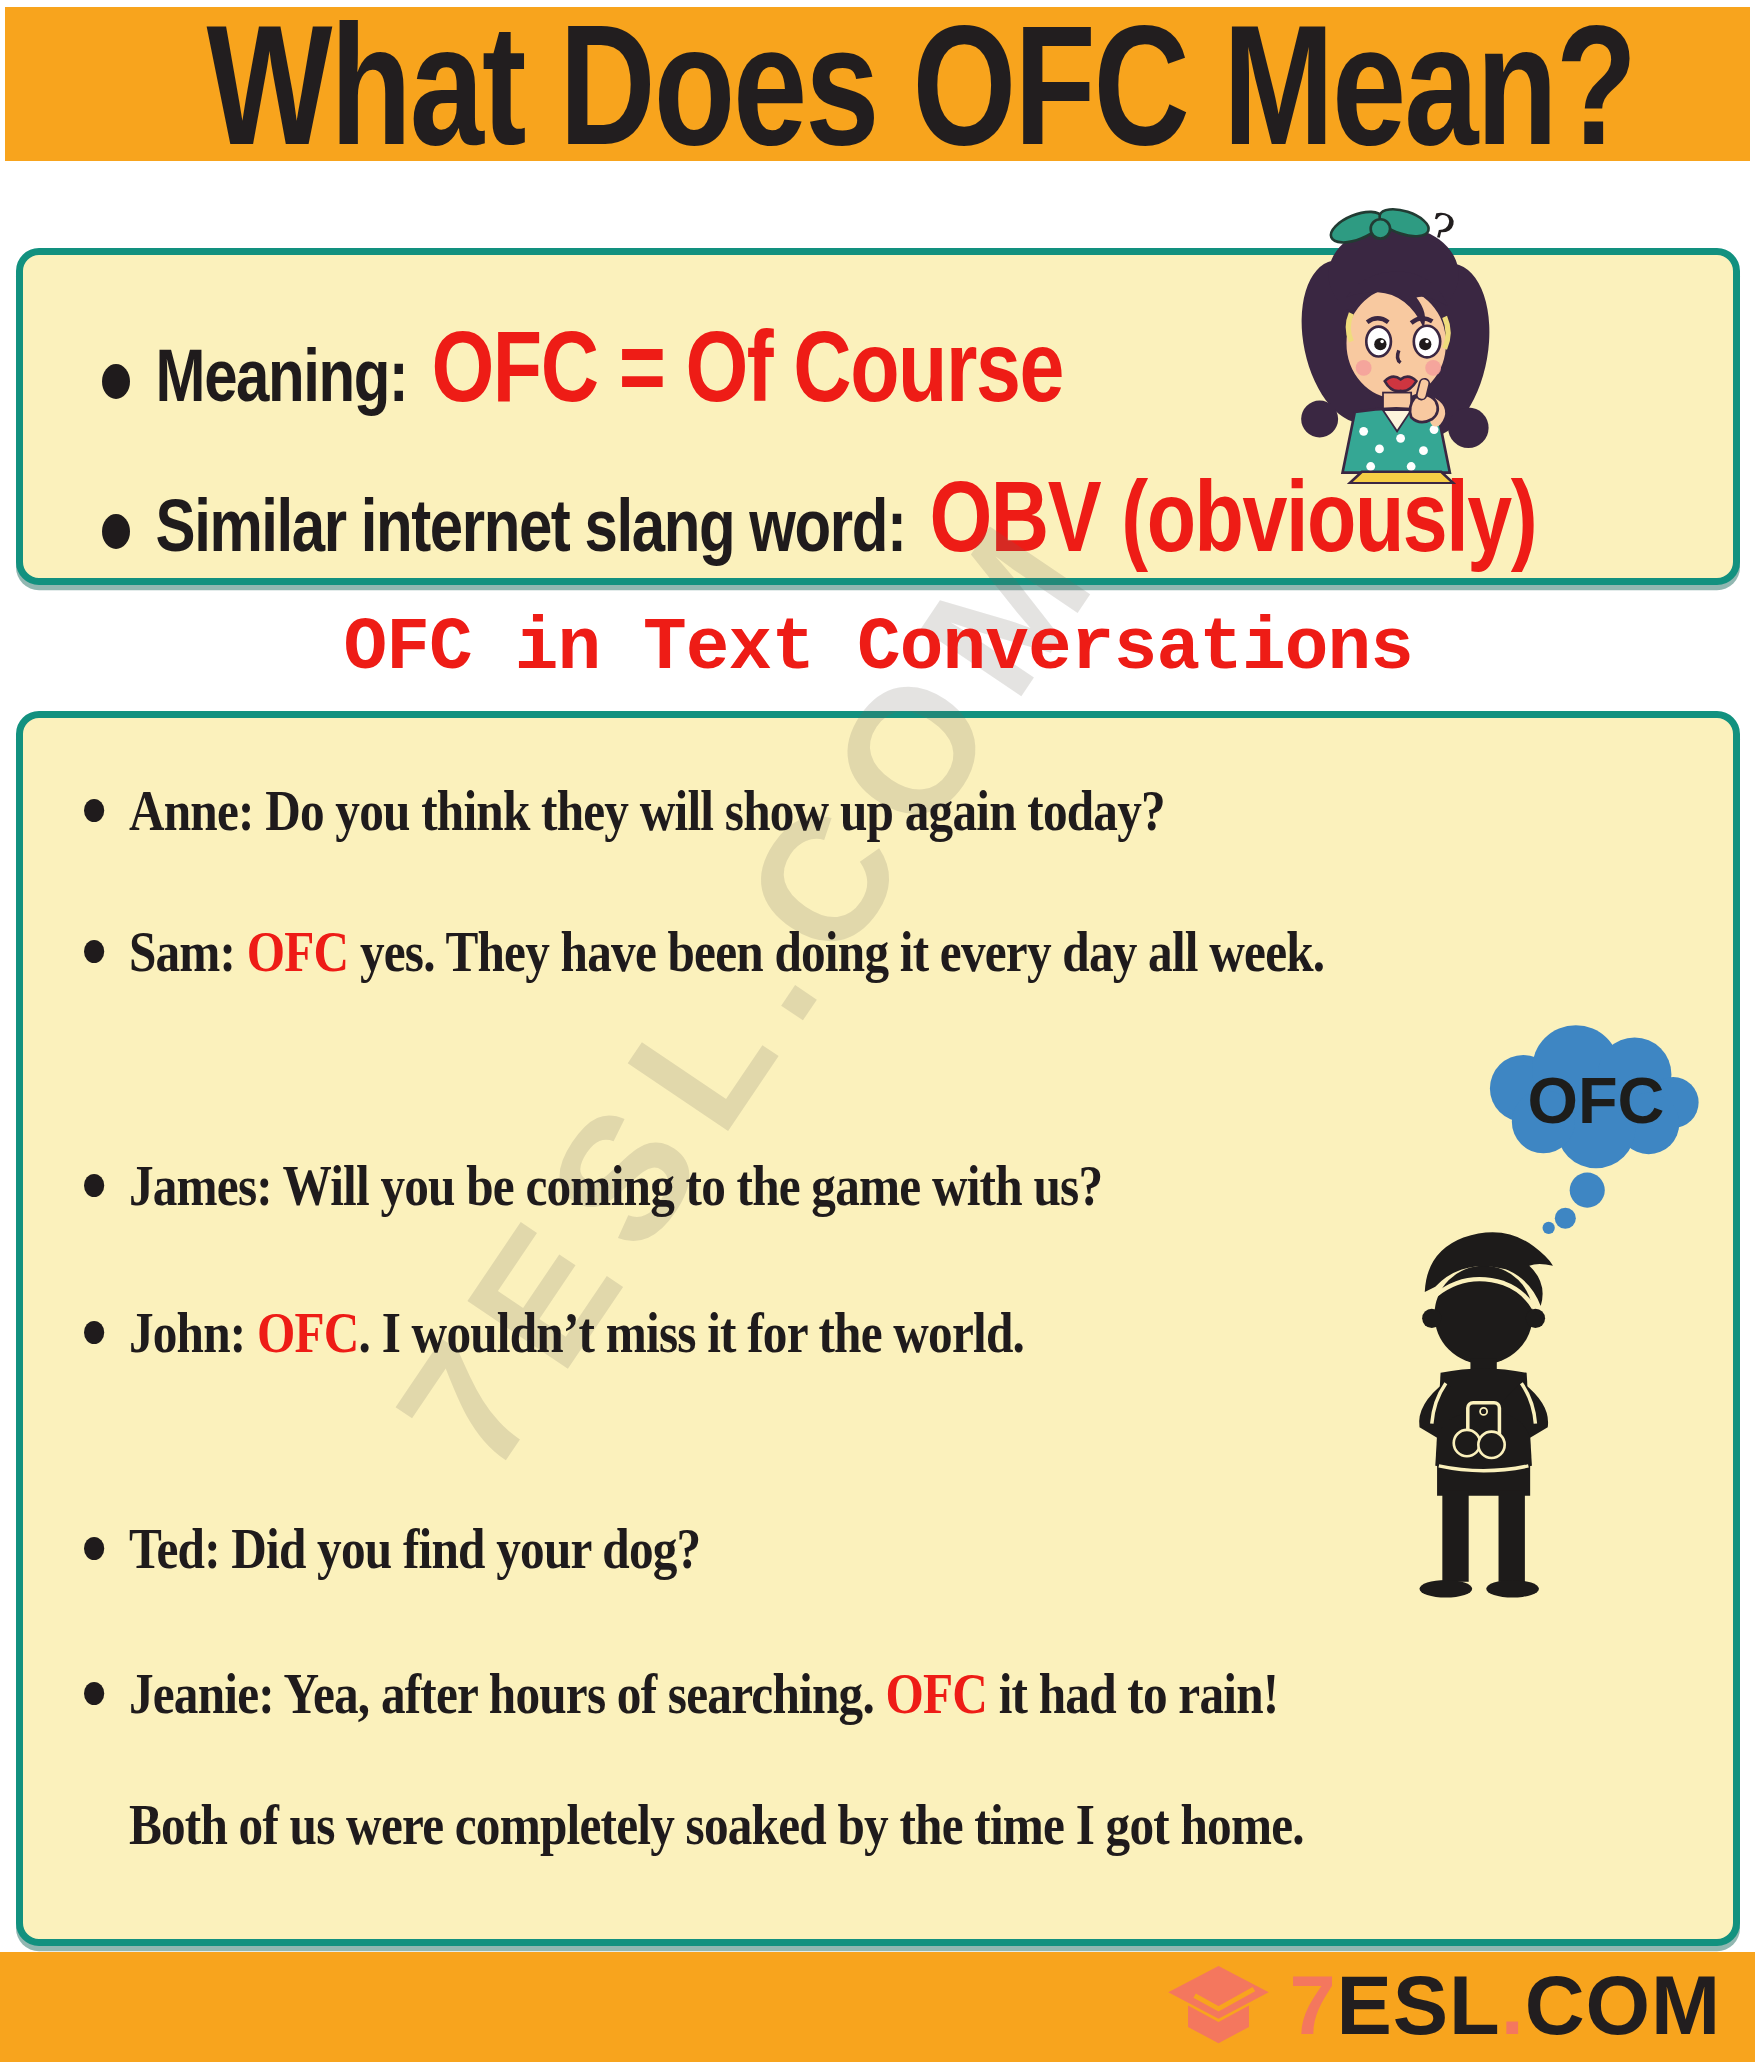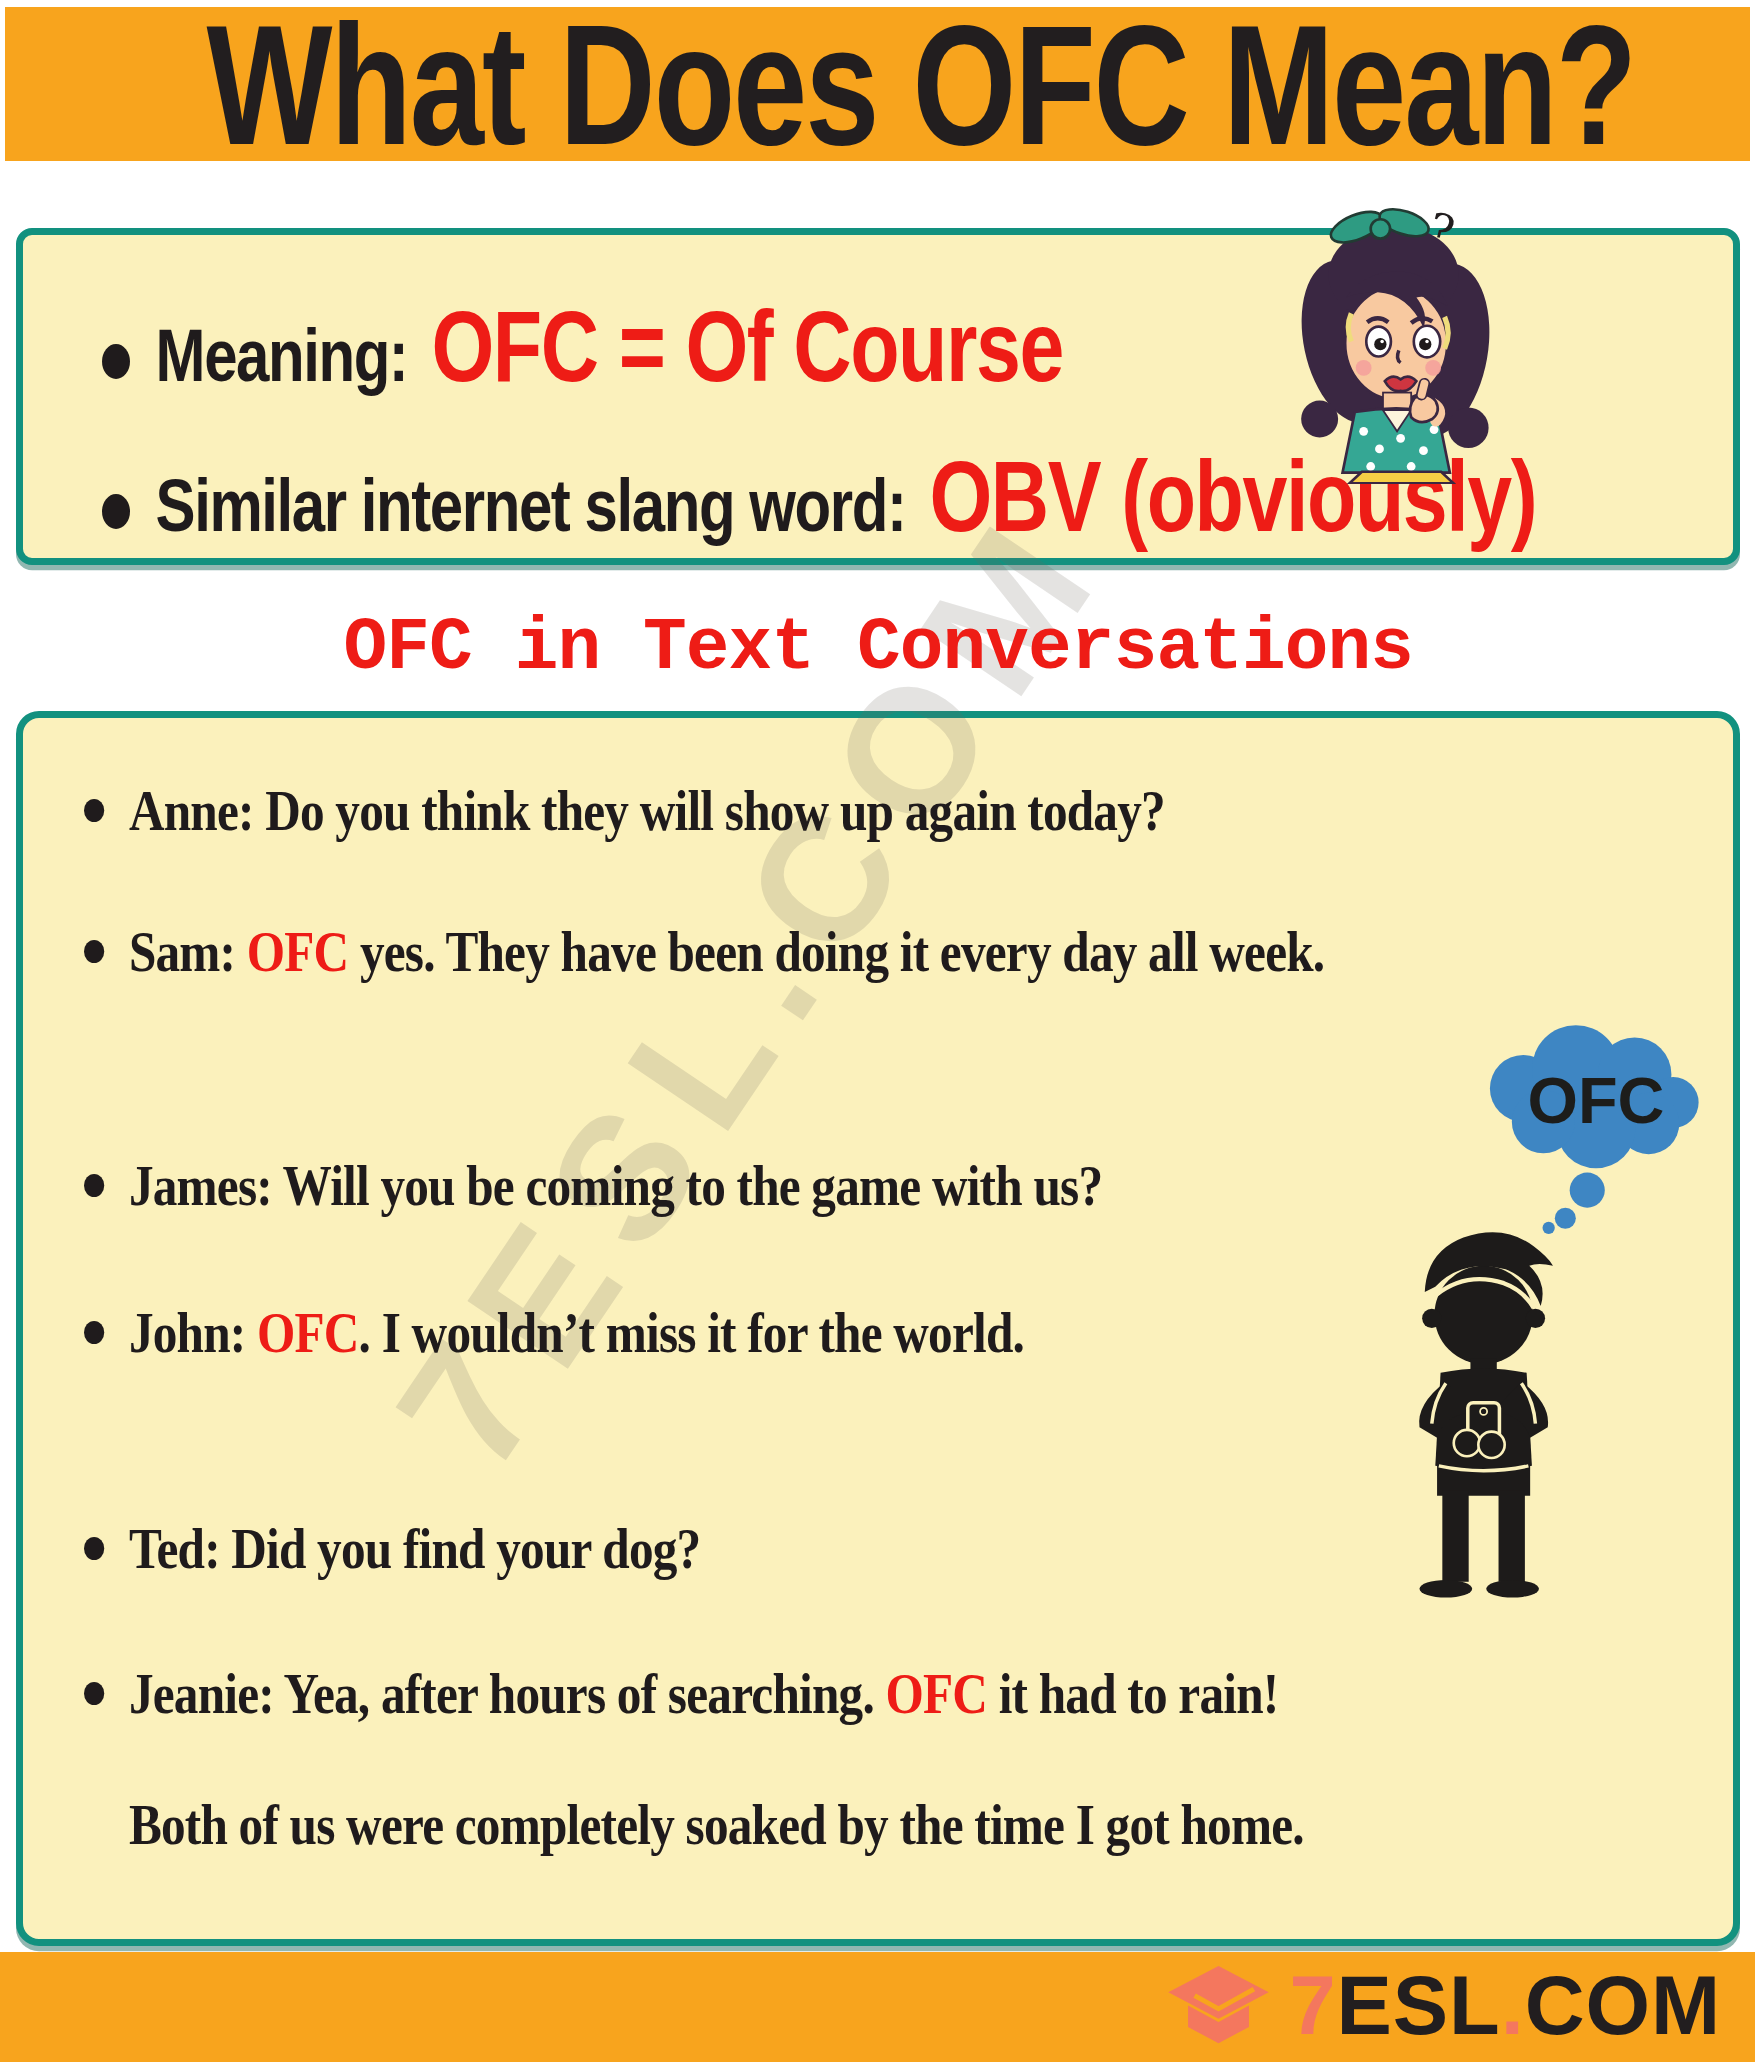--- a/index.html
+++ b/index.html
@@ -19,21 +19,21 @@
   
   .banner{position:absolute;left:5px;top:7px;width:1745px;height:154px;
           background:var(--banner-orange);z-index:2;display:flex;align-items:center;}
   .title-text{display:inline-block;font-size:171px;letter-spacing:-2.6px;color:#221E1F;
               transform:scaleX(0.78);transform-origin:50% 50%;white-space:nowrap;line-height:1;}
 
   
   .infobox{position:absolute;left:16px;width:1710px;background:var(--box-fill);
            border:7px solid var(--box-border);border-radius:23px;
            box-shadow:0 5.3px 0 rgba(11,95,82,0.45);z-index:0;}
-  #box-definition{top:228px;height:323px;border-radius:16px;}
+  #box-definition{top:248px;height:323px;}
   #box-conversation{top:711px;height:1221px;}
 
   
   .def-line{position:absolute;left:79px;white-space:nowrap;z-index:2;
             transform:scaleX(0.80);transform-origin:0 70%;}
   .def-line-1{top:54px;}
   .def-line-2{top:204px;}
   .def-label{font-size:75px;color:var(--text-black);letter-spacing:-1.8px;}
   .def-value{font-size:101px;color:var(--accent-red);letter-spacing:-1.8px;margin-left:30px;}
   .dot{display:inline-block;border-radius:50%;background:var(--text-black);}

